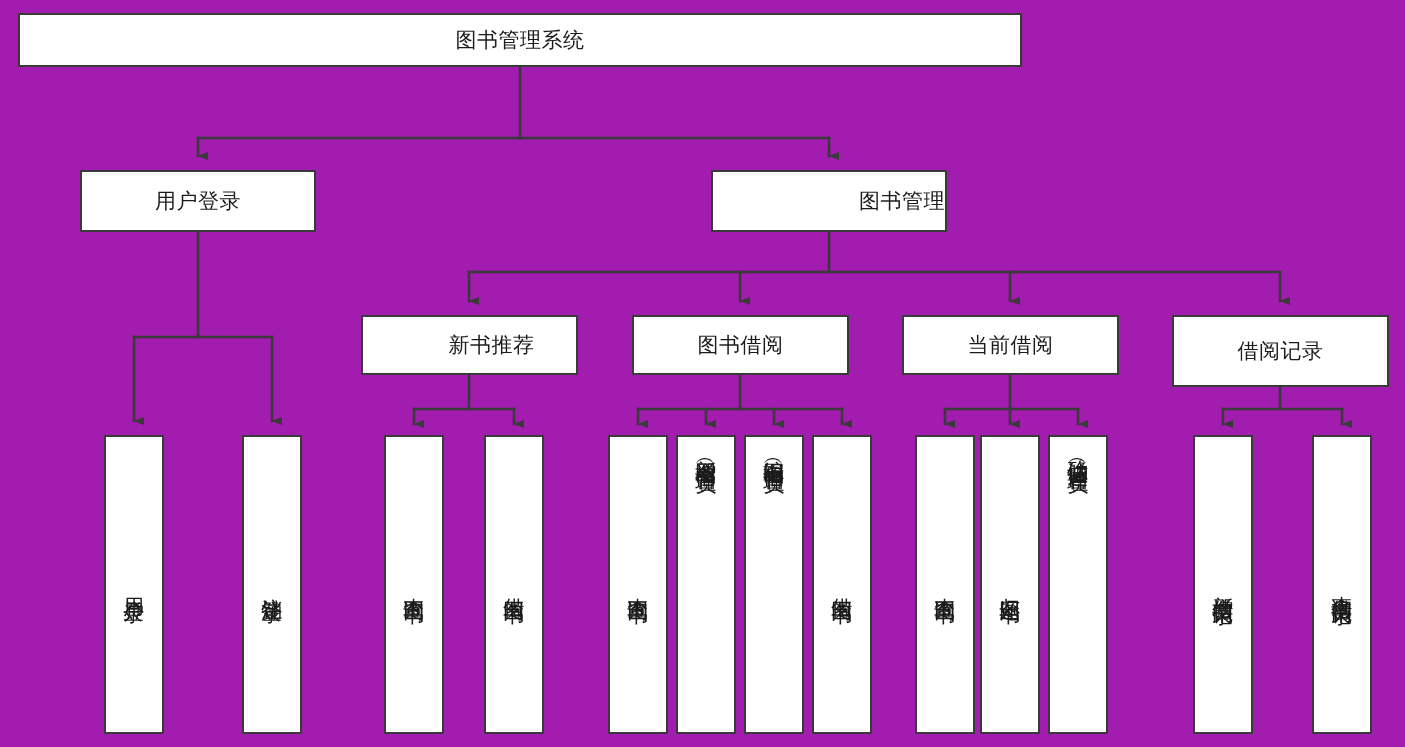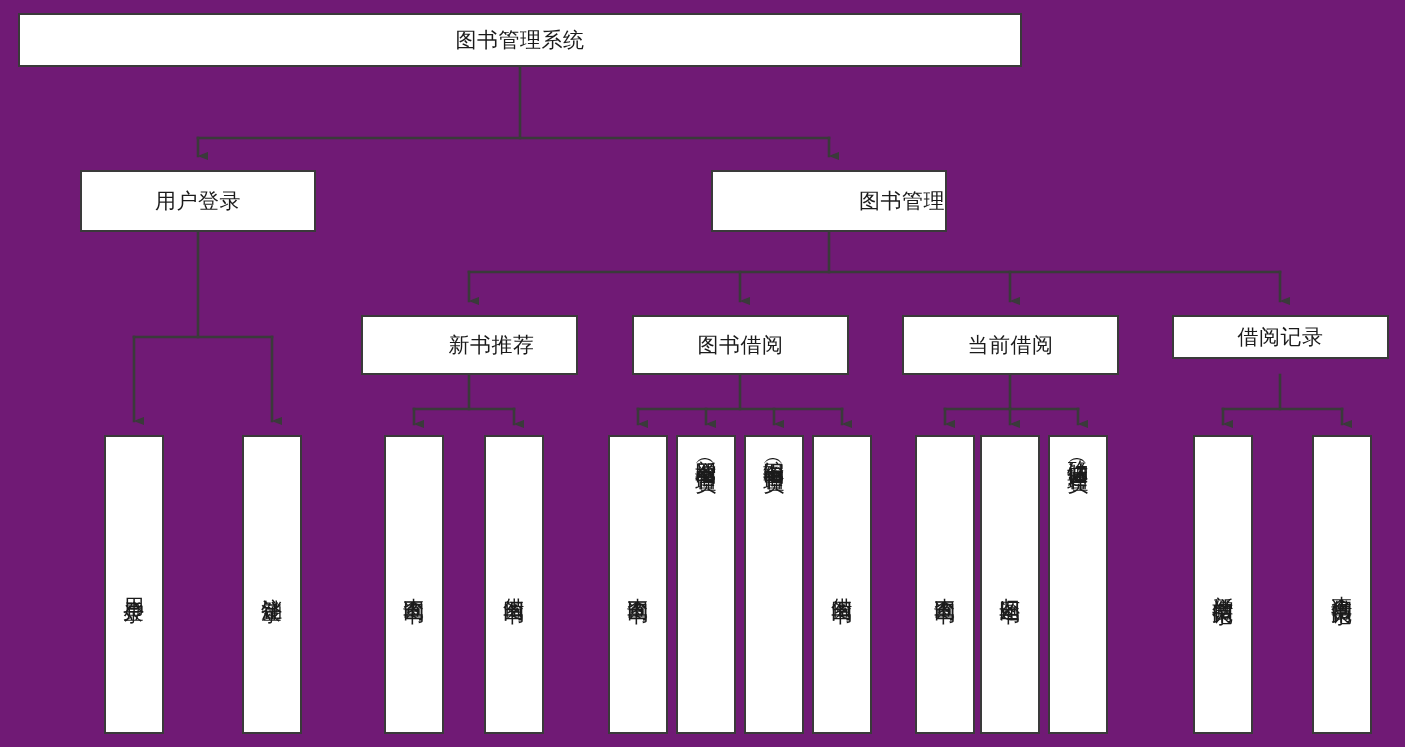--- a/index.html
+++ b/index.html
@@ -10,21 +10,21 @@
   body {
     width: 1405px;
     height: 747px;
     overflow: hidden;
     font-family: "Liberation Sans", "DejaVu Sans", sans-serif;
   }
   #diagram-root {
     position: relative;
     width: 1405px;
     height: 747px;
-    background: #701a75;
+    background: #a21caf;
   }
   svg.diagram-canvas {
     position: absolute;
     left: 0;
     top: 0;
     width: 1405px;
     height: 747px;
     display: block;
   }
   .node-box {
@@ -140,21 +140,21 @@
 
   <div class="node-box" style="left:361px; top:315px; width:217px; height:60px;padding-left:44px;">
     <span class="node-label">新书推荐</span>
   </div>
   <div class="node-box" style="left:902px; top:315px; width:217px; height:60px;">
     <span class="node-label">当前借阅</span>
   </div>
   <div class="node-box" style="left:632px; top:315px; width:217px; height:60px;">
     <span class="node-label">图书借阅</span>
   </div>
-  <div class="node-box" style="left:1172px; top:315px; width:217px; height:44px;text-align:center;">
+  <div class="node-box" style="left:1172px; top:315px; width:217px; height:72px;text-align:center;">
     <span class="node-label">借阅记录</span>
   </div>
 
   <div class="node-box leaf center-v" style="left:104px; top:435px; width:60px; height:299px;">
     <span class="node-label">用户登录</span>
   </div>
   <div class="node-box leaf center-v" style="left:242px; top:435px; width:60px; height:299px;">
     <span class="node-label">注销登录</span>
   </div>
 

